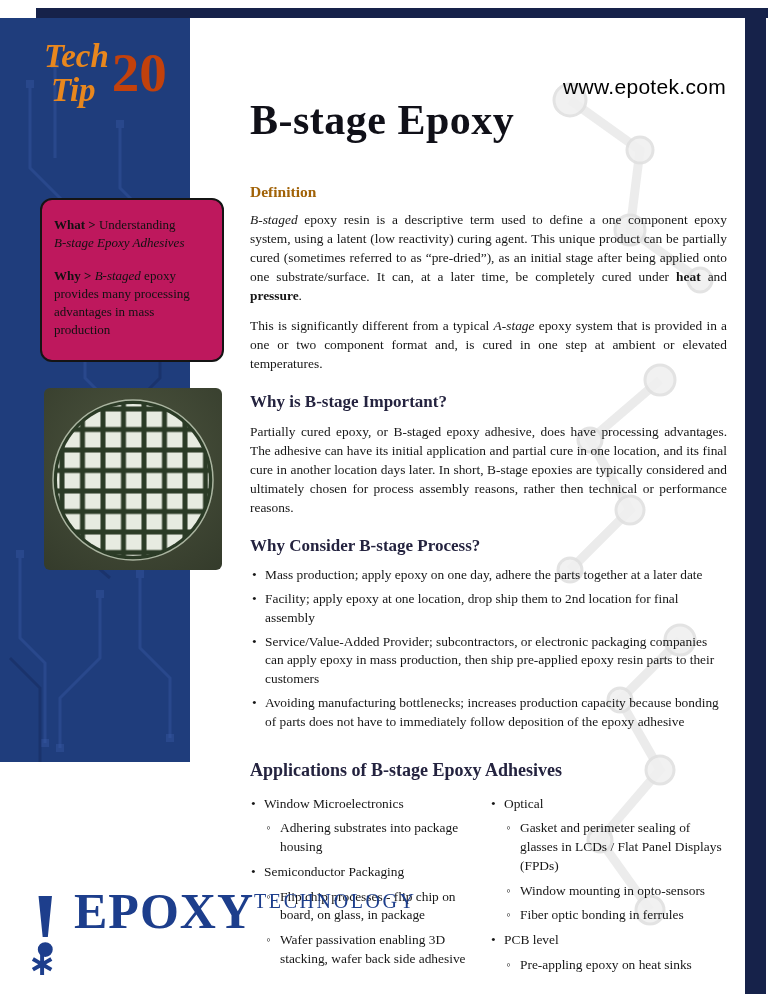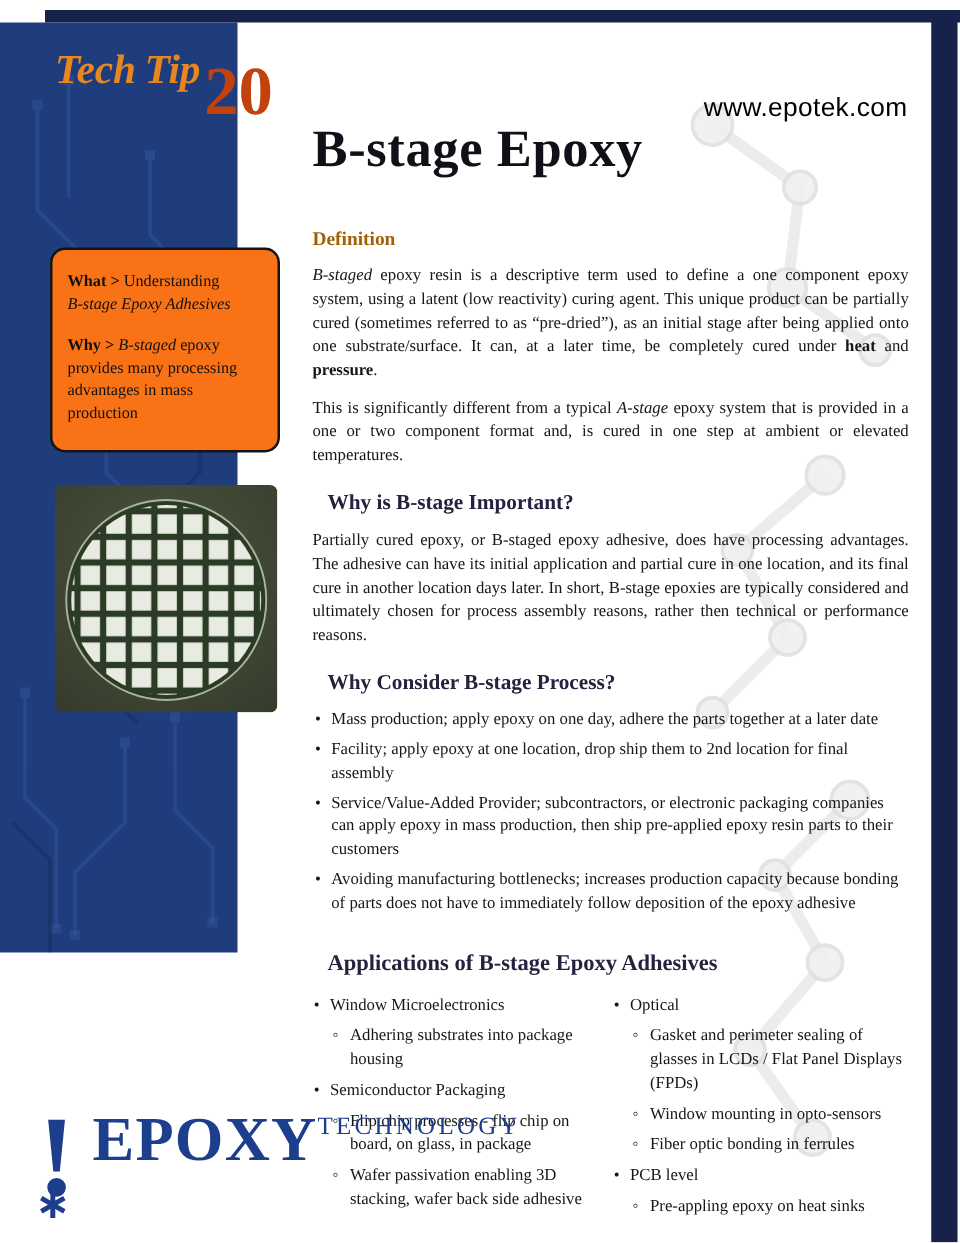--- a/index.html
+++ b/index.html
@@ -6,46 +6,46 @@
   .page{position:relative;width:768px;height:994px;background:#ffffff;overflow:hidden;
         font-family:"Liberation Serif",serif;color:#161616;}
 
   
   .top-bar{position:absolute;top:8px;left:36px;right:0;height:10px;background:#16224a;z-index:3;}
   .right-bar{position:absolute;top:8px;right:2px;width:21px;bottom:0;background:#16224a;z-index:3;}
   .sidebar{position:absolute;left:0;top:18px;width:190px;height:744px;background:#1f3d7c;z-index:1;}
 
   
   .techtip{position:absolute;left:44px;top:40px;z-index:2;display:flex;align-items:flex-start;}
-  .techtip-words{display:flex;flex-direction:row;}
+  .techtip-words{display:flex;flex-direction:column;}
   .tech-word,.tip-word{font-style:italic;font-weight:bold;font-size:33px;line-height:1.02;color:#e8871e;}
   .tip-word{margin-left:7px;}
   .tip-num{color:#c2410c;font-weight:bold;font-size:55px;line-height:1;margin-left:3px;margin-top:5px;}
 
   .website{position:absolute;top:34px;right:42px;z-index:4;font-family:"Liberation Sans",sans-serif;
            font-size:21px;color:#000000;letter-spacing:.3px;margin-top:41px;}
 
   .title{position:absolute;left:250px;top:96px;margin:0;z-index:2;font-size:42px;font-weight:bold;
          color:#101018;letter-spacing:.5px;}
 
   
-  .info-box{position:absolute;left:40px;top:198px;width:184px;box-sizing:border-box;background:#f97316;
+  .info-box{position:absolute;left:40px;top:198px;width:184px;box-sizing:border-box;background:#be185d;
             border:2px solid #141414;border-radius:12px;padding:16px 12px 6px;z-index:4;
             font-size:13px;line-height:1.38;color:#111;}
   .info-box p{margin:0 0 15px;}
 
   
   .wafer{position:absolute;left:44px;top:388px;width:178px;height:182px;z-index:4;border-radius:6px;
          overflow:hidden;line-height:0;}
 
   
   .content{position:absolute;left:250px;top:183px;width:477px;z-index:2;}
   .content p{font-size:13.4px;line-height:1.42;text-align:justify;margin:0 0 11px;}
   h3.sec-sm{font-size:15.5px;font-weight:bold;color:#a16207;margin:0 0 9px;}
-  h2.sec{font-size:17px;font-weight:bold;color:#24233f;margin:19px 12px 10px;}
+  h2.sec{font-size:17px;font-weight:bold;color:#24233f;margin:19px 0 10px;}
   h2.sec-lg{font-size:18px;margin-top:28px;}
 
   ul.bullets{list-style:none;margin:0 0 8px;padding:0;font-size:13.4px;line-height:1.4;}
   ul.bullets li{position:relative;padding-left:15px;margin-bottom:5px;}
   ul.bullets li::before{content:"\2022";position:absolute;left:2px;}
 
   .apps-cols{display:flex;margin-top:14px;}
   .apps-col1{width:240px;flex-shrink:0;}
   .apps-col2{flex:1;}
   ul.apps-list{list-style:none;margin:0;padding:0;font-size:13.4px;line-height:1.4;}

